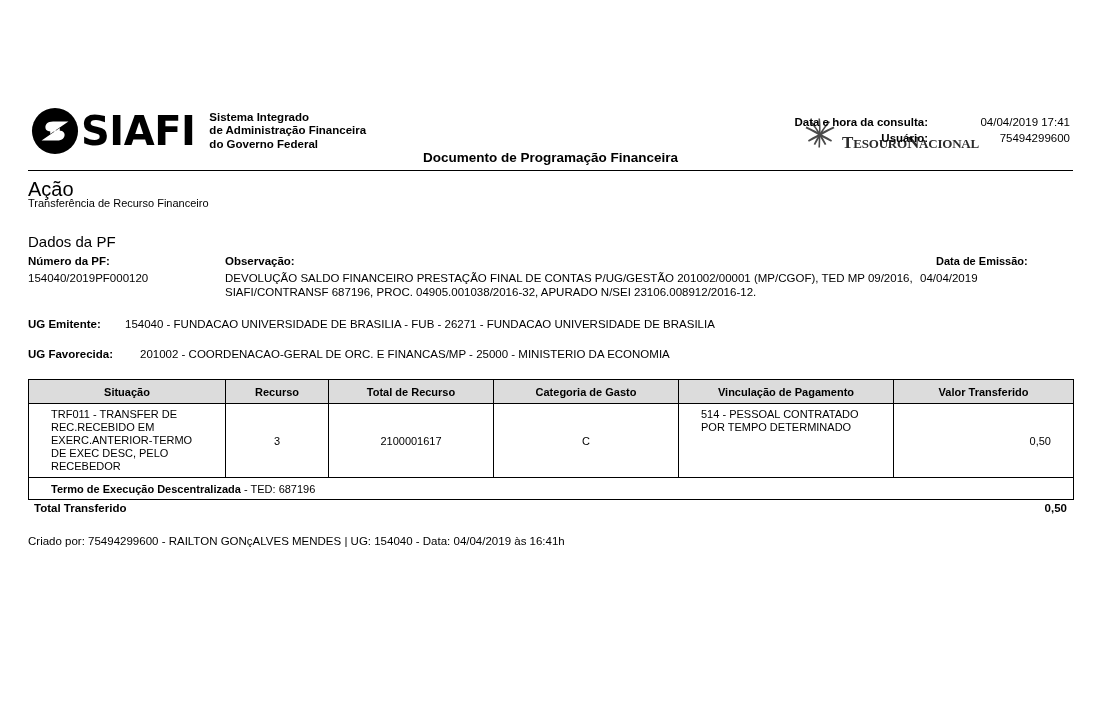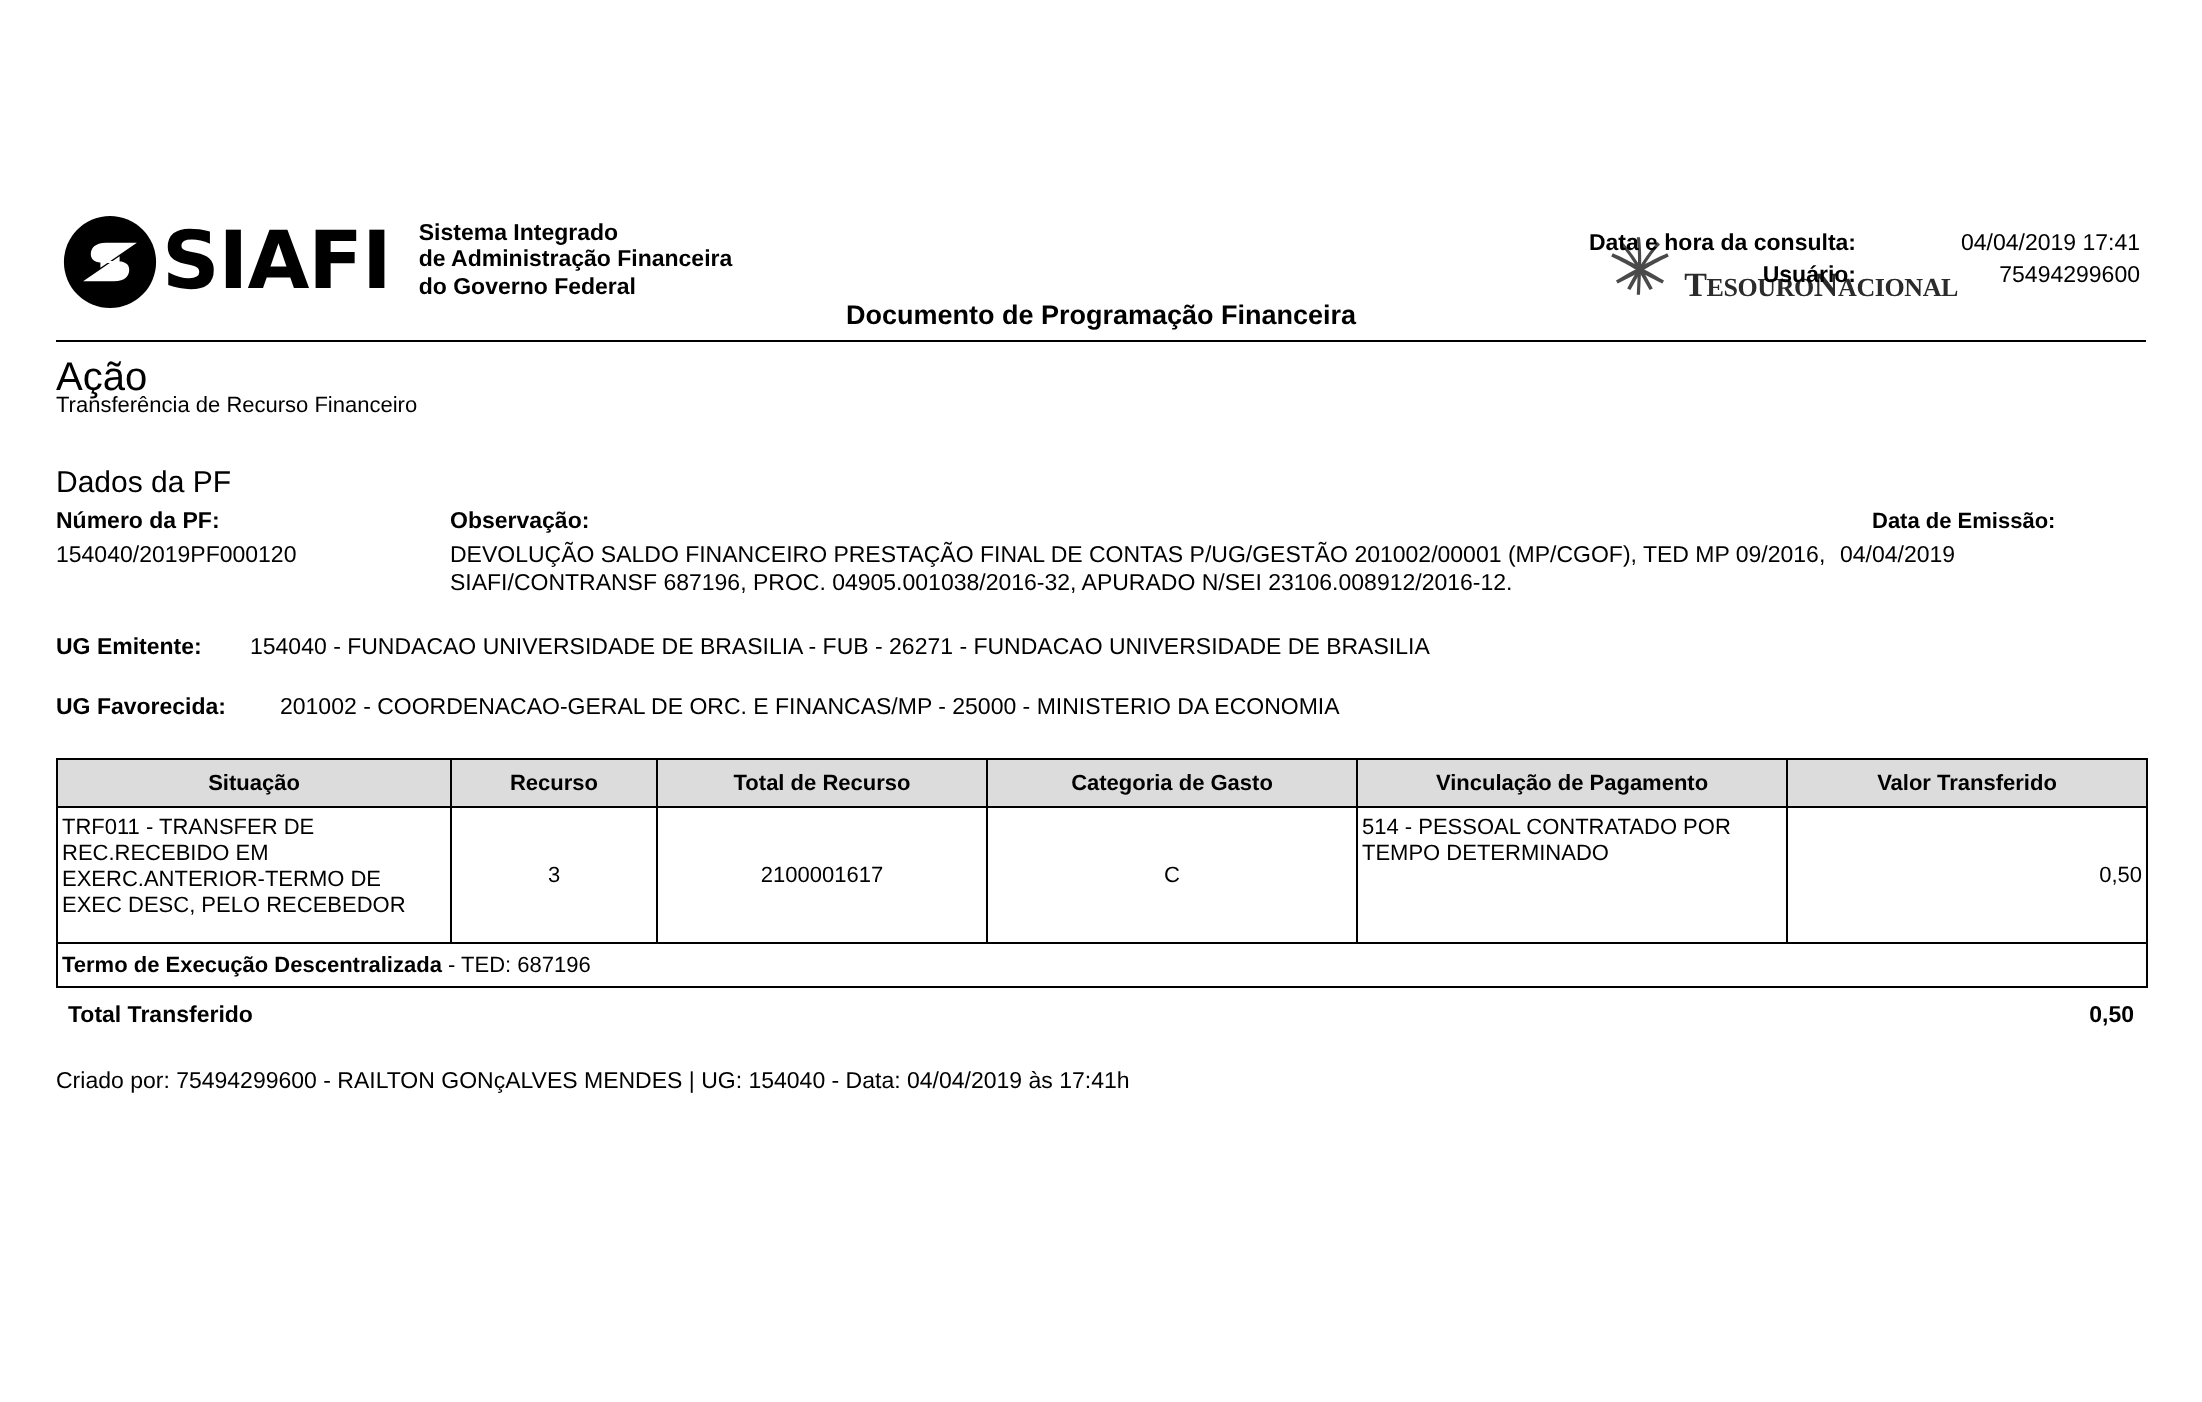--- a/index.html
+++ b/index.html
@@ -60,21 +60,21 @@
   .ug-row .lb { font-weight: bold; display: inline-block; }
   .ug-emit .lb { width: 97px; }
   .ug-fav  .lb { width: 112px; }
 
   
   .tbl-wrap { position: absolute; left: 28px; top: 379px; width: 1045px; }
   table.main { width: 1045px; border-collapse: collapse; table-layout: fixed; }
   table.main th, table.main td {
     border: 1px solid #000;
     font-size: 11px;
-    padding: 4px 2px;
+    padding: 4px 22px;
   }
   table.main th { background: #dcdcdc; font-weight: bold; height: 24px; padding: 3px 4px; }
   .c-sit { width: 197px; }
   .c-rec { width: 103px; }
   .c-fon { width: 165px; }
   .c-cat { width: 185px; }
   .c-vin { width: 215px; }
   .c-val { width: 180px; }
   td.sit { text-align: left; vertical-align: top; line-height: 13px; height: 68px; padding-top: 6px; }
   td.ctr { text-align: center; vertical-align: middle; }
@@ -186,15 +186,15 @@
         </tr>
       </tbody>
     </table>
   </div>
 
   <div class="total-row">
     <span>Total Transferido</span>
     <span>0,50</span>
   </div>
 
-  <div class="footer">Criado por: 75494299600 - RAILTON GONçALVES MENDES | UG: 154040 - Data: 04/04/2019 às 17:41h</div>
+  <div class="footer">Criado por: 75494299600 - RAILTON GONçALVES MENDES | UG: 154040 - Data: 04/04/2019 às 16:41h</div>
 
 </div>
 
 </body></html>

